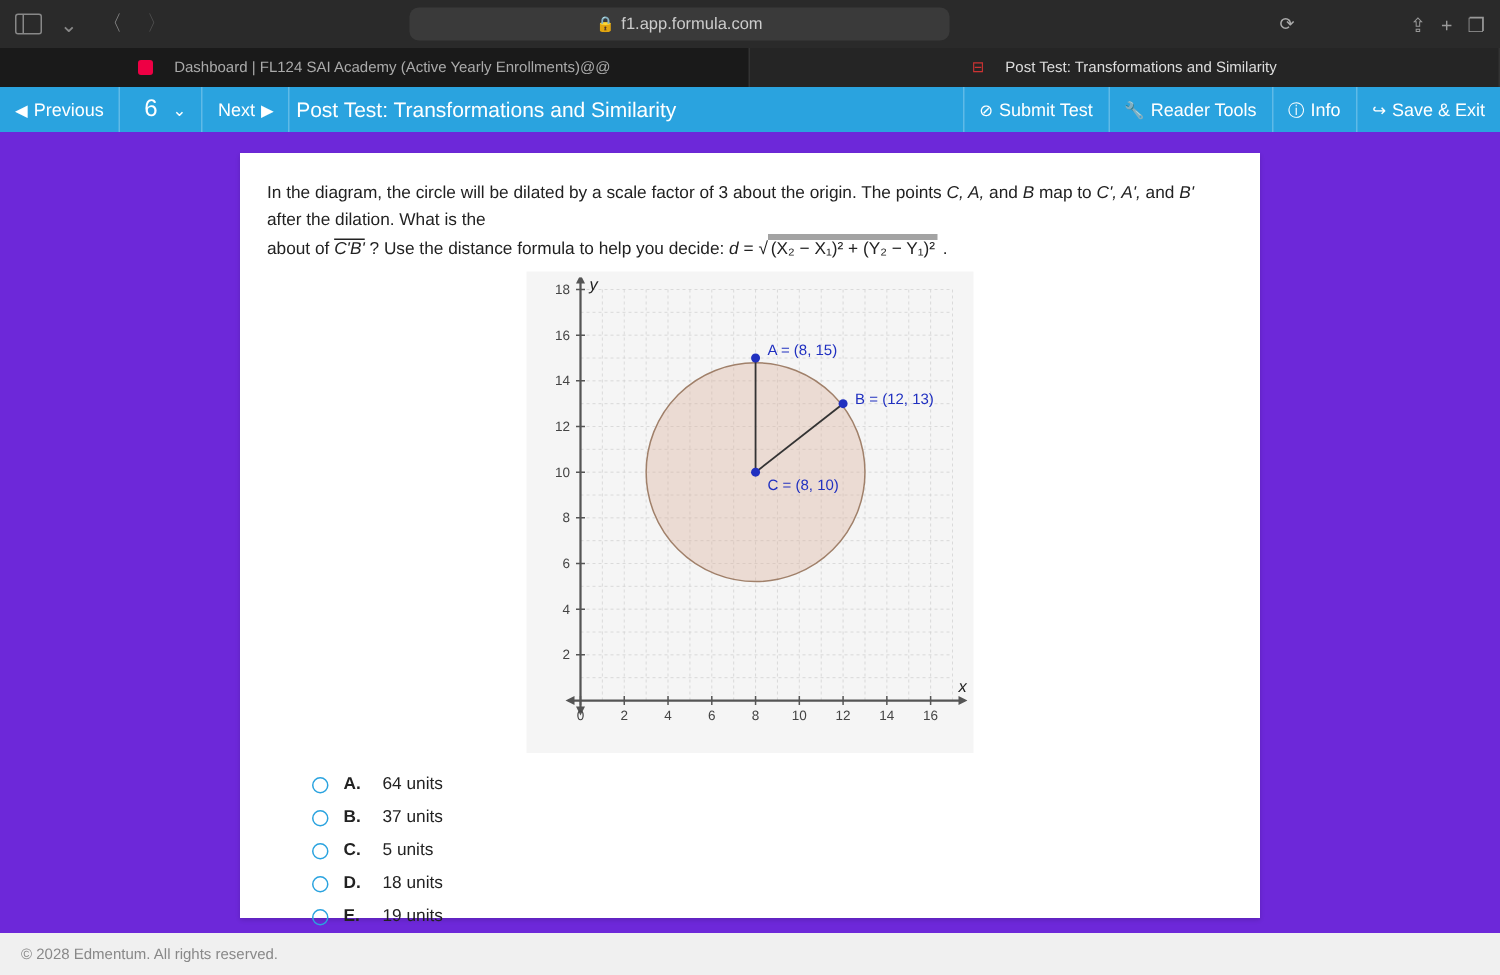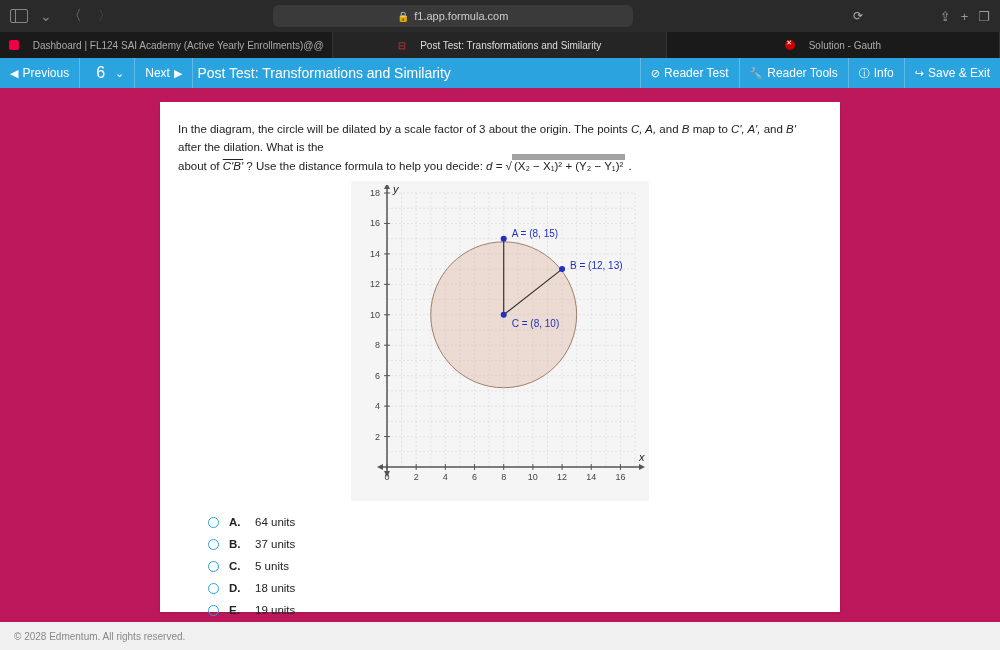--- a/index.html
+++ b/index.html
@@ -28,26 +28,26 @@
   
   .test-bar { background: #2aa3df; color: #fff; height: 30px; display: flex; align-items: center; font-size: 12px; }
   .tb-item { padding: 0 10px; display: flex; align-items: center; gap: 4px; height: 100%; cursor: pointer; }
   .q-num { font-size: 16px; font-weight: 400; padding: 0 6px; }
   .tb-title { font-size: 14px; margin-left: 4px; font-weight: 400; }
   .tb-spacer { flex: 1; }
   .tb-sep { width: 1px; height: 100%; background: rgba(255,255,255,0.25); }
   .icon-sm { font-size: 11px; }
 
   
-  .stage { background: #be185d; height: calc(650px - 32px - 26px - 30px - 28px); overflow: auto; display: flex; justify-content: center; padding: 0 0 10px 0;}
+  .stage { background: #6d28d9; height: calc(650px - 32px - 26px - 30px - 28px); overflow: auto; display: flex; justify-content: center; padding: 0 0 10px 0;}
   .card { background: #fff; width: 680px; margin-top: 14px; padding: 18px 18px 10px 18px; box-shadow: 0 1px 3px rgba(0,0,0,0.15); font-size: 11.5px; color: #222; }
   .question-text { line-height: 1.6; margin-bottom: 6px; }
   .ital { font-style: italic; }
   .overline { text-decoration: overline; }
-  .formula .sqrt { border-top: 6px solid #a3a3a3; padding: 0 2px; }
+  .formula .sqrt { border-top: 4px solid #a3a3a3; padding: 0 2px; }
   .sqrt-sym::before { content: "√"; }
 
   
   .graph-wrap { display: flex; justify-content: center; margin: 6px 0 10px 0; }
   .graph { background: #f5f5f5; padding: 4px; }
   svg text { font-family: Arial, sans-serif; }
   svg .grid line { stroke: #d0d0d0; stroke-dasharray: 2 2; stroke-width: 0.5; }
   svg .axis { stroke: #555; stroke-width: 1.5; }
   svg .tick text { font-size: 9px; fill: #444; }
   svg .circ { fill: rgba(220,180,160,0.4); stroke: #a0806a; stroke-width: 1; }
@@ -88,24 +88,20 @@
 
 <div class="tab-bar">
   <div class="tab">
     <span class="tab-fav fav1"></span>
     <span>Dashboard | FL124 SAI Academy (Active Yearly Enrollments)@@</span>
   </div>
   <div class="tab active">
     <span style="color:#c33">⊟</span>
     <span>Post Test: Transformations and Similarity</span>
   </div>
-  <div class="tab">
-    <span class="tab-fav fav2"></span>
-    <span>Solution - Gauth</span>
-  </div>
 </div>
 
 <div class="test-bar">
   <div class="tb-item">
     <span class="icon-sm">◀</span>
     <span>Previous</span>
   </div>
   <div class="tb-sep"></div>
   <div class="tb-item">
     <span class="q-num">6</span>
@@ -115,21 +111,21 @@
   <div class="tb-item">
     <span>Next</span>
     <span class="icon-sm">▶</span>
   </div>
   <div class="tb-sep"></div>
   <div class="tb-title">Post Test: Transformations and Similarity</div>
   <div class="tb-spacer"></div>
   <div class="tb-sep"></div>
   <div class="tb-item">
     <span class="icon-sm">⊘</span>
-    <span>Reader Test</span>
+    <span>Submit Test</span>
   </div>
   <div class="tb-sep"></div>
   <div class="tb-item">
     <span class="icon-sm">🔧</span>
     <span>Reader Tools</span>
   </div>
   <div class="tb-sep"></div>
   <div class="tb-item">
     <span class="icon-sm">ⓘ</span>
     <span>Info</span>

